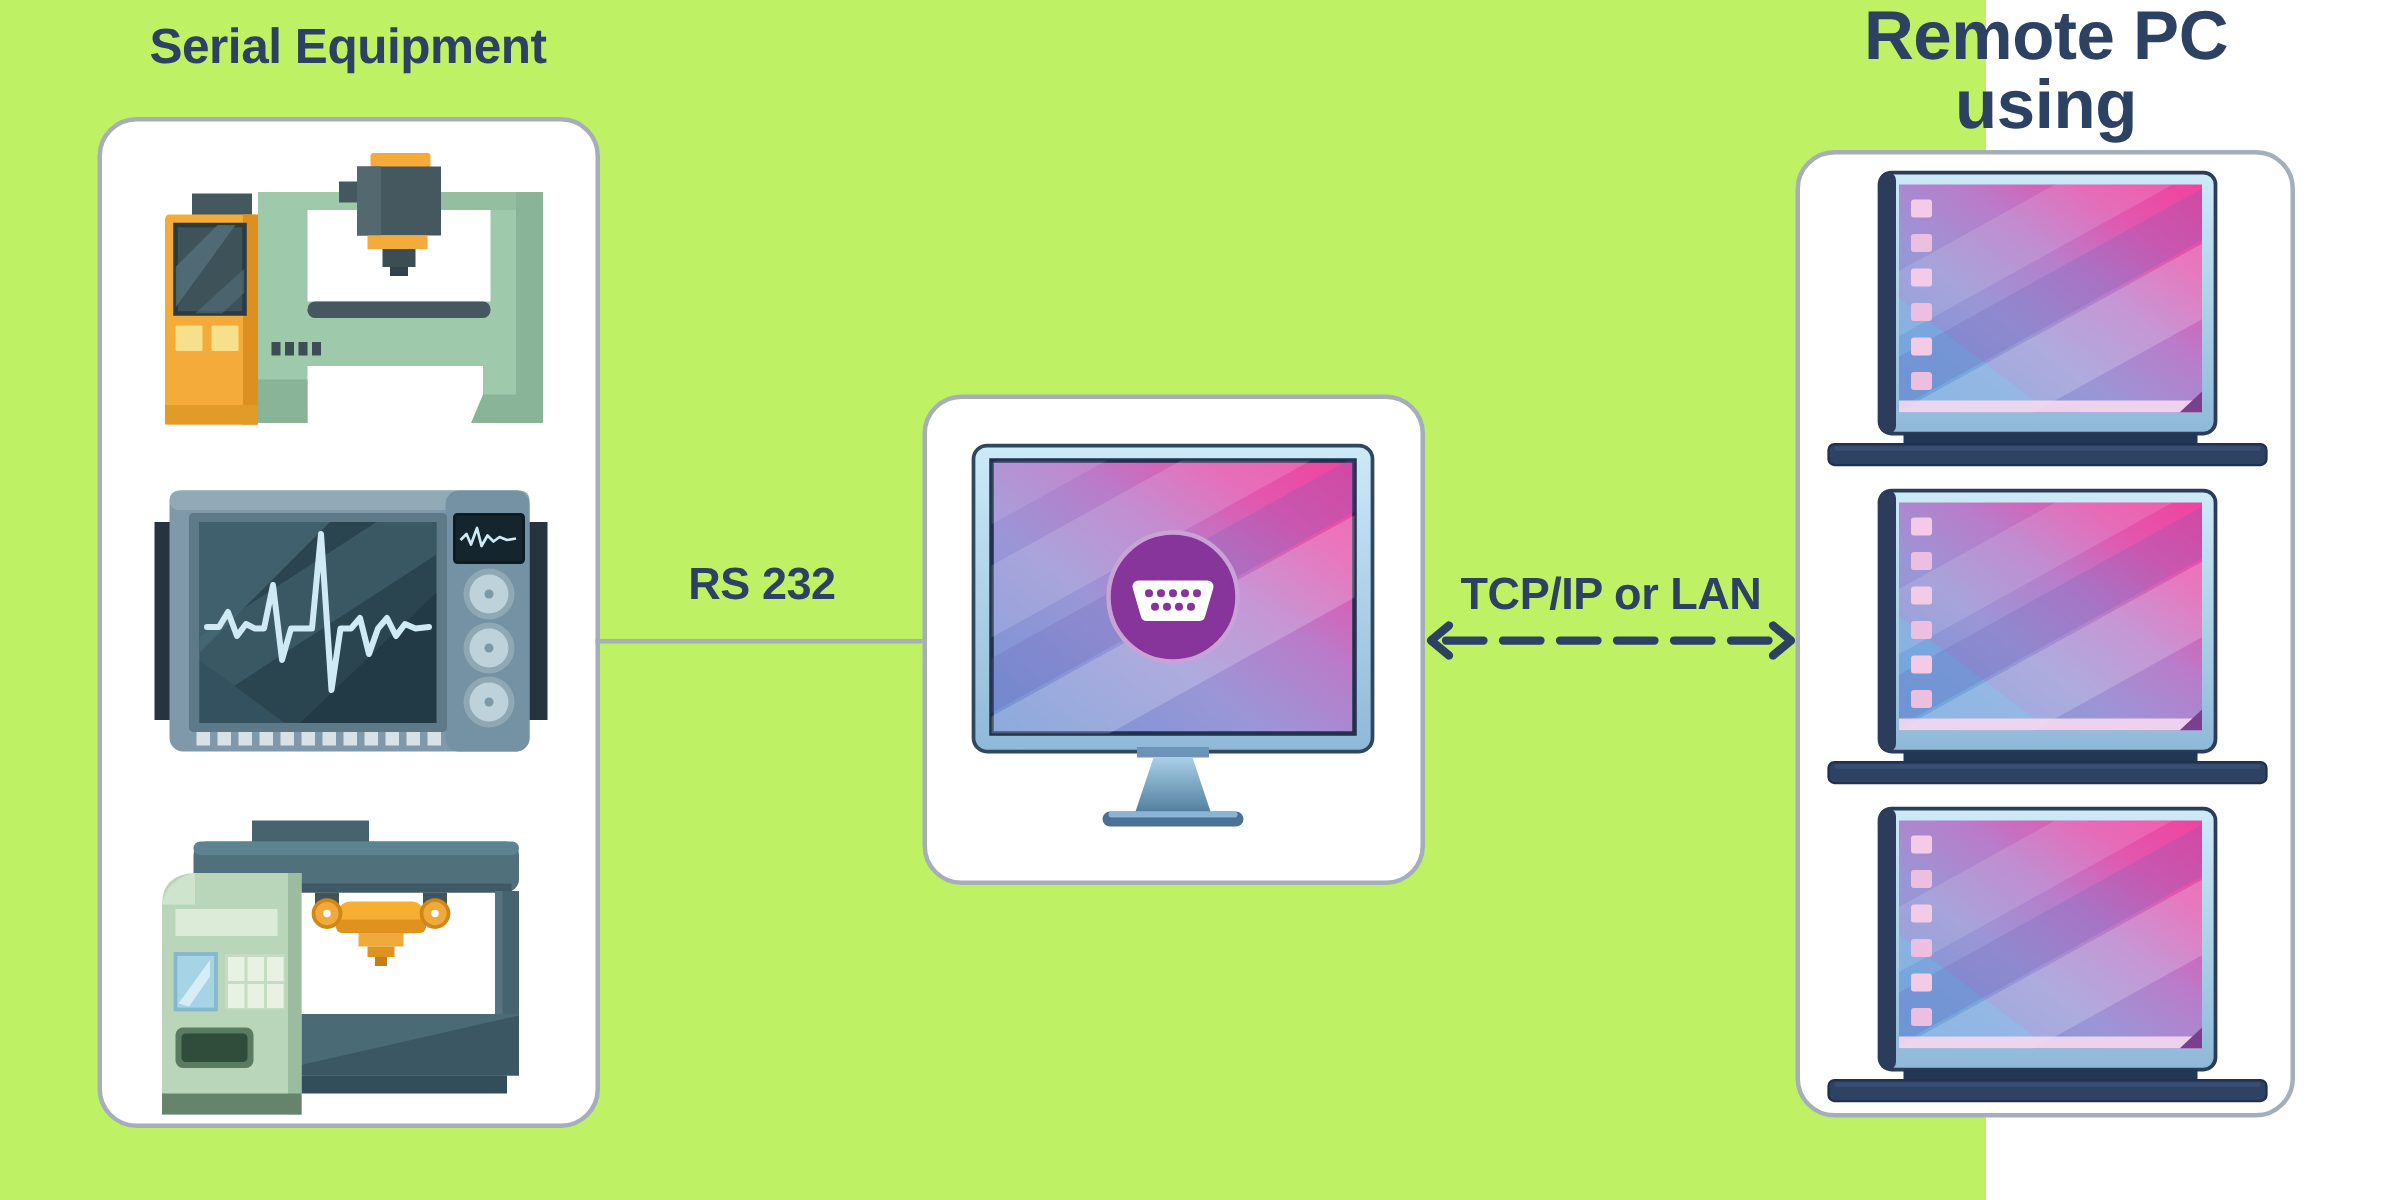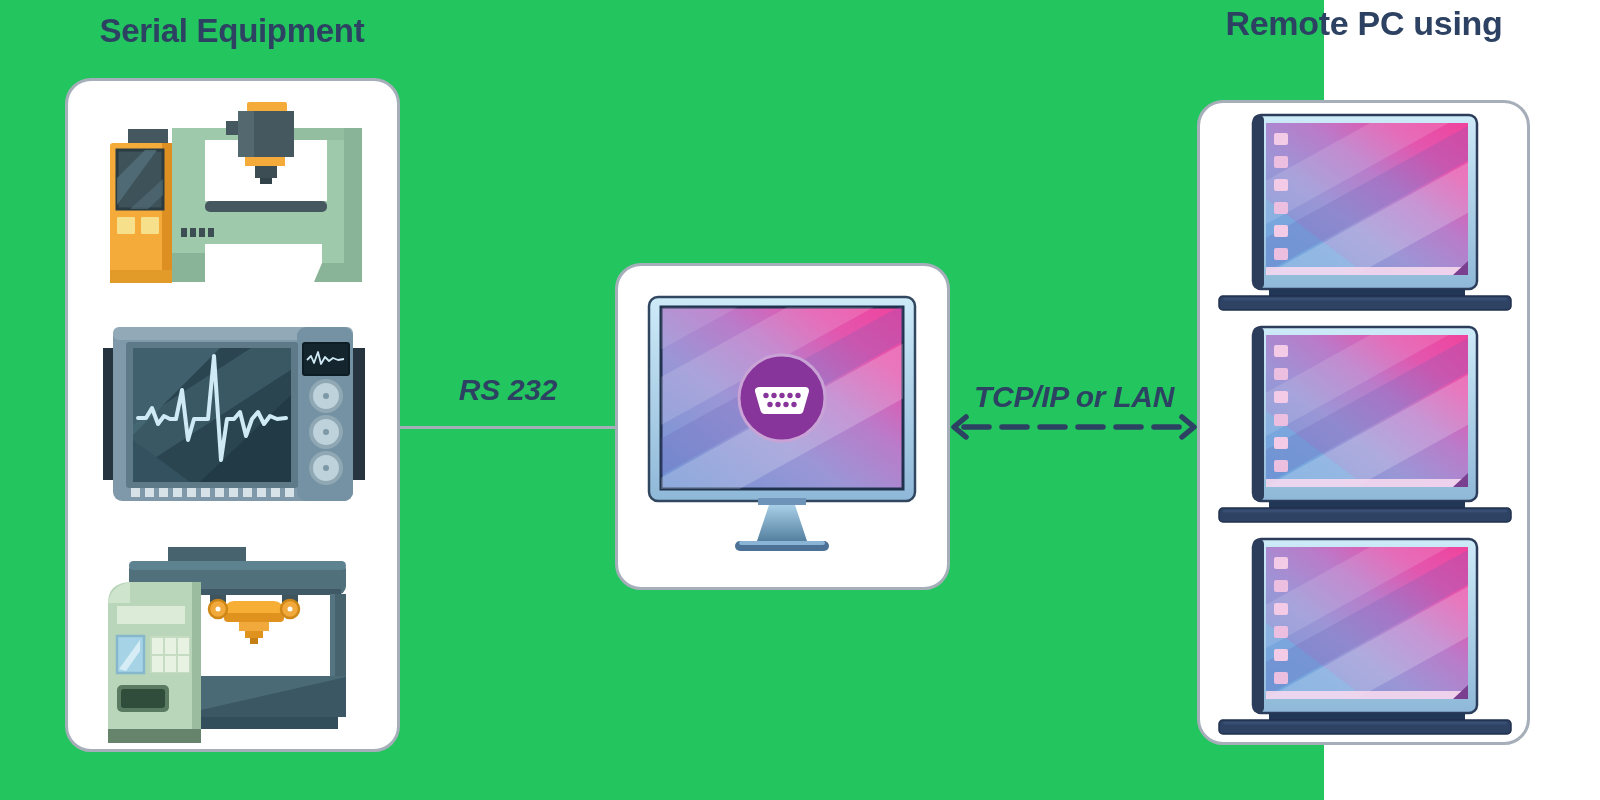--- a/index.html
+++ b/index.html
@@ -1,20 +1,20 @@
 <!DOCTYPE html>
 <html><head>
 <meta charset="utf-8">
 <style>
   html,body{margin:0;padding:0;background:#ffffff;}
   body{width:1600px;height:800px;overflow:hidden;font-family:"Liberation Sans",sans-serif;}
-  .stage{position:relative;width:1324px;height:800px;background:#22c55e;}
+  .stage{position:relative;width:1324px;height:800px;background:#bef264;}
   .box{position:absolute;border:3px solid #a6aeba;border-radius:26px;background:#ffffff;}
   .title{position:absolute;color:#2d4263;font-weight:800;text-align:center;letter-spacing:-0.3px;}
-  .lbl{position:absolute;color:#2d4263;font-weight:800;text-align:center;font-size:30px;letter-spacing:-0.3px;font-style:italic;}
+  .lbl{position:absolute;color:#2d4263;font-weight:800;text-align:center;font-size:30px;letter-spacing:-0.3px;}
   .ill{position:absolute;}
   .connector{position:absolute;background:#a6aeba;}
 </style>
 </head>
 <body>
 
 <div class="stage">
 
   <svg width="0" height="0" style="position:absolute" aria-hidden="true">
     <defs>
@@ -231,21 +231,21 @@
     <rect x="102" y="250" width="86" height="4" rx="2" fill="#8ab4d6"></rect>
   </svg>
 
   <div class="lbl" style="left:941px;top:380px;width:266px">TCP/IP or LAN</div>
   <svg class="ill" style="left:946px;top:412px" width="256" height="30" viewBox="0 0 256 30">
     <line x1="18" y1="15" x2="238" y2="15" stroke="#2d4263" stroke-width="5.5" stroke-dasharray="25 13" stroke-linecap="round"></line>
     <polyline points="20,5 8,15 20,25" fill="none" stroke="#2d4263" stroke-width="5.5" stroke-linecap="round" stroke-linejoin="round"></polyline>
     <polyline points="236,5 248,15 236,25" fill="none" stroke="#2d4263" stroke-width="5.5" stroke-linecap="round" stroke-linejoin="round"></polyline>
   </svg>
 
-  <div class="title" style="left:1190px;top:0px;width:348px;font-size:34px;line-height:46px">
+  <div class="title" style="left:1190px;top:0px;width:348px;font-size:46px;line-height:46px">
     <div>Remote PC using</div>
   </div>
 
   <div class="box" style="left:1197px;top:100px;width:327px;height:639px"></div>
 
   <svg class="ill" style="left:1217px;top:113px" width="296" height="200" viewBox="0 0 296 200">
       <use href="#sym-laptop"></use>
     </svg>
   <svg class="ill" style="left:1217px;top:325px" width="296" height="200" viewBox="0 0 296 200">
       <use href="#sym-laptop"></use>

